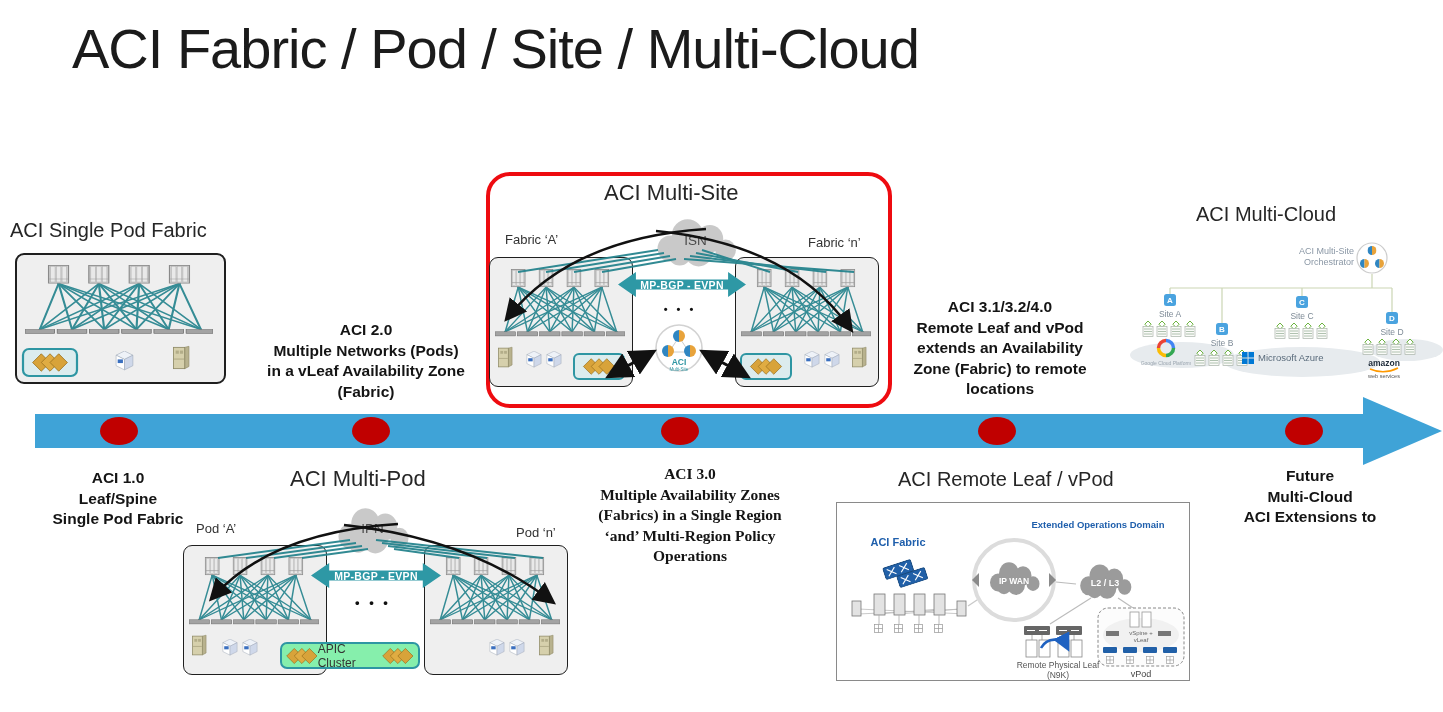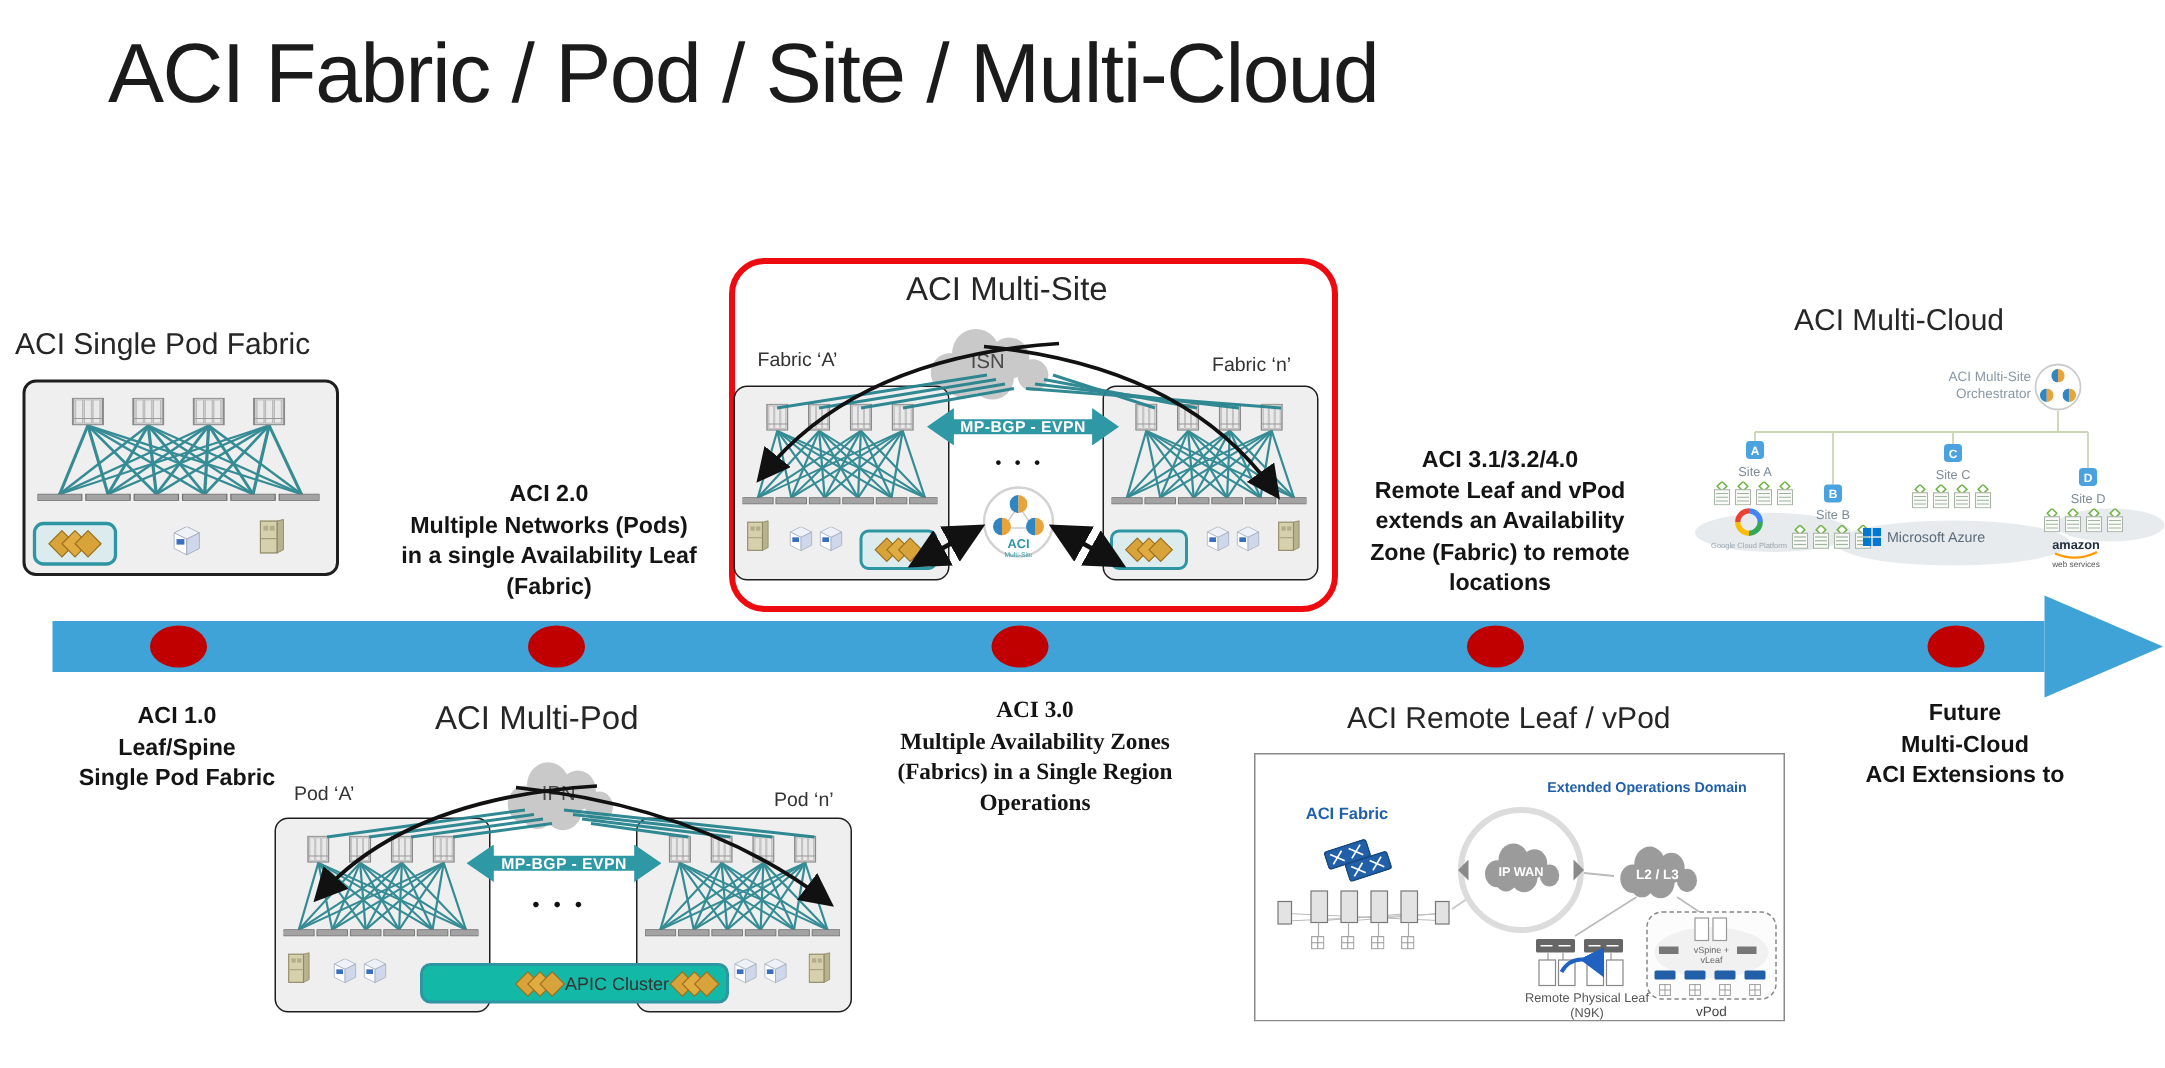--- a/index.html
+++ b/index.html
@@ -17,22 +17,22 @@
              border:4.5px solid #EE0B10;border-radius:24px;background:transparent;z-index:1;}
   .cloud-wrap{position:absolute;z-index:2;}
   .cloud-wrap .cloud-label{position:absolute;left:0;right:0;text-align:center;color:#4a4a4a;font-size:13.5px;}
   .dbl-arrow{position:absolute;z-index:4;background:#2E98A5;display:flex;align-items:center;justify-content:center;
      clip-path:polygon(0 50%,14% 0,14% 30%,86% 30%,86% 0,100% 50%,86% 100%,86% 70%,14% 70%,14% 100%);
      color:#fff;font-size:10.5px;font-weight:700;letter-spacing:.3px;}
   #timeline-bar{position:absolute;left:35px;top:414px;width:1328px;height:34px;background:#3FA3D7;z-index:0;}
   #timeline-head{position:absolute;left:1363px;top:397px;width:0;height:0;z-index:0;
      border-top:34px solid transparent;border-bottom:34px solid transparent;border-left:79px solid #3FA3D7;}
   .dot{position:absolute;width:38px;height:28px;border-radius:50%;background:#C00000;z-index:1;}
-  #apic-cluster{position:absolute;left:280px;top:642px;width:206px;height:27px;z-index:4;
-     background:#14b8a6;border:2px solid #2E96A3;border-radius:7px;
+  #apic-cluster{position:absolute;left:280px;top:642px;width:140px;height:27px;z-index:4;
+     background:#86efac;border:2px solid #2E96A3;border-radius:7px;
      display:flex;align-items:center;justify-content:flex-end;padding:0 4px;box-sizing:border-box;}
   #apic-cluster span{font-size:12px;color:#333;}
   .dots-txt{position:absolute;font-weight:700;color:#111;z-index:3;}
   #overlay{position:absolute;left:0;top:0;z-index:6;pointer-events:none;}
   .z3{z-index:3;}
 </style>
 </head>
 <body>
 
 <div id="slide">
@@ -161,28 +161,28 @@
       <rect x="6" y="94" width="54" height="27" rx="6" fill="#dcecee" stroke="#2E96A3" stroke-width="2.2"></rect>
       <use href="#apic" x="11" y="98" width="44" height="19"></use>
       <use href="#cube" x="98" y="96" width="19" height="21"></use>
       <use href="#cab" x="156" y="90" width="17" height="26"></use>
     </svg>
   </div>
 
   <div class="btxt" style="left:231px;top:320px;width:270px;">
     <div>ACI 2.0</div>
     <div>Multiple Networks (Pods)</div>
-    <div>in a single Availability Leaf</div>
+    <div>in a vLeaf Availability Zone</div>
     <div>(Fabric)</div>
   </div>
 
   <div id="ms-redbox"></div>
   <div class="sec-title" style="left:604px;top:180px;font-size:22px;">ACI Multi-Site</div>
 
-  <div class="cloud-wrap" style="left:611px;top:216px;width:95px;height:52px;color:#C9C9C9;">
+  <div class="cloud-wrap" style="left:648px;top:216px;width:95px;height:52px;color:#C9C9C9;">
     <svg width="95" height="52">
         <use href="#cloud" width="95" height="52"></use>
       </svg>
     <div class="cloud-label" style="top:17px;">ISN</div>
   </div>
 
   <div class="small-label" style="left:505px;top:232px;">Fabric ‘A’</div>
   <div class="small-label" style="left:808px;top:235px;">Fabric ‘n’</div>
 
   <div class="gbox z3" style="left:489px;top:257px;width:142px;height:128px;border-width:1.8px;">
@@ -349,20 +349,21 @@
     <span>APIC Cluster</span>
     <svg width="34" height="18" viewBox="0 0 46 24">
         <use href="#apic" width="46" height="24"></use>
       </svg>
   </div>
 
   <div class="btxt" style="left:555px;top:464px;width:270px;font-family:Liberation Serif, serif;">
     <div>ACI 3.0</div>
     <div>Multiple Availability Zones</div>
     <div>(Fabrics) in a Single Region</div>
+    <div>‘and’ Multi-Region Policy</div>
     <div>Operations</div>
   </div>
 
   <div class="sec-title" style="left:898px;top:468px;font-size:20px;">ACI Remote Leaf / vPod</div>
   <svg class="abs z3" style="left:836px;top:502px;" width="354" height="179" viewBox="0 0 354 179">
     <defs>
       <marker id="mk-blue" markerWidth="7" markerHeight="7" refX="5" refY="3.5" orient="auto">
         <polygon points="0,0 7,3.5 0,7" fill="#1f62c1"></polygon>
       </marker>
     </defs>

